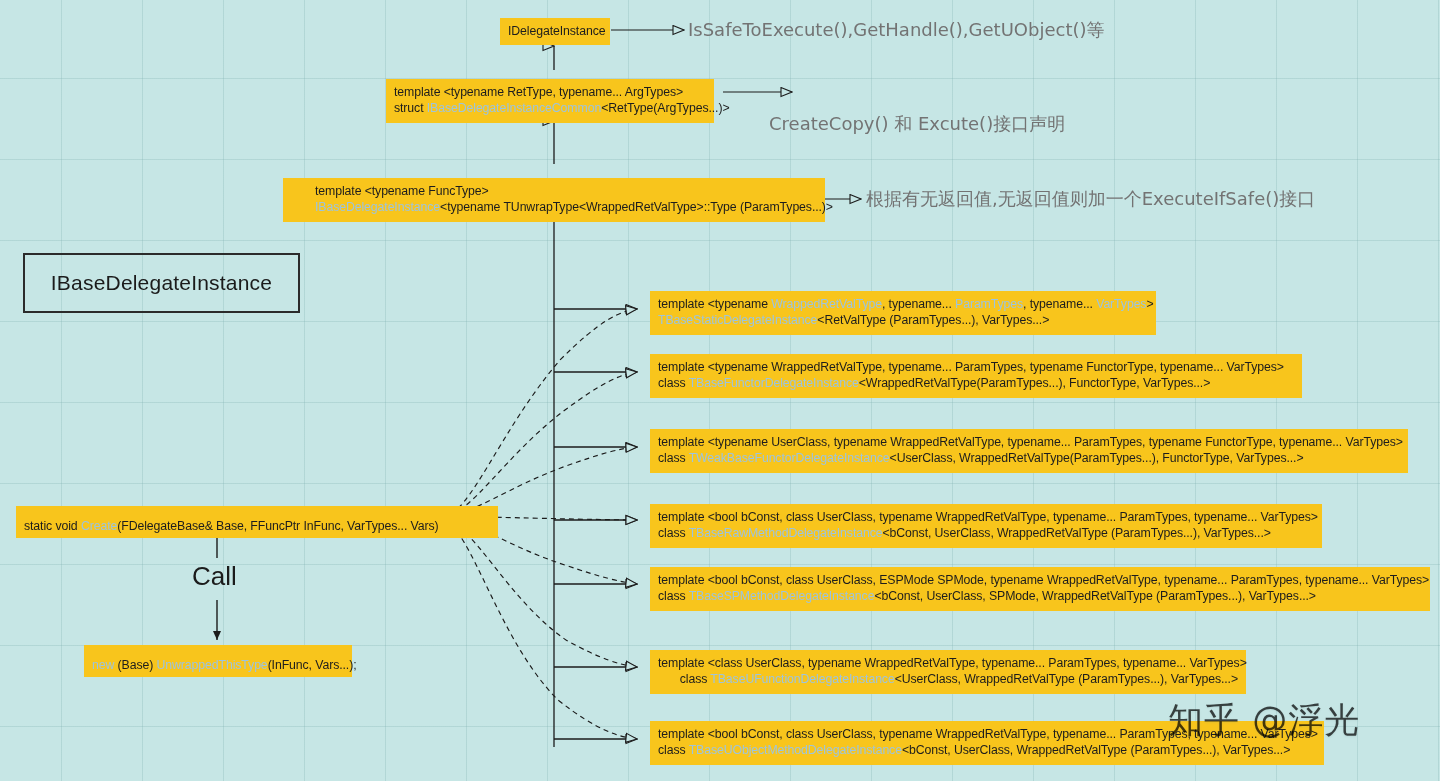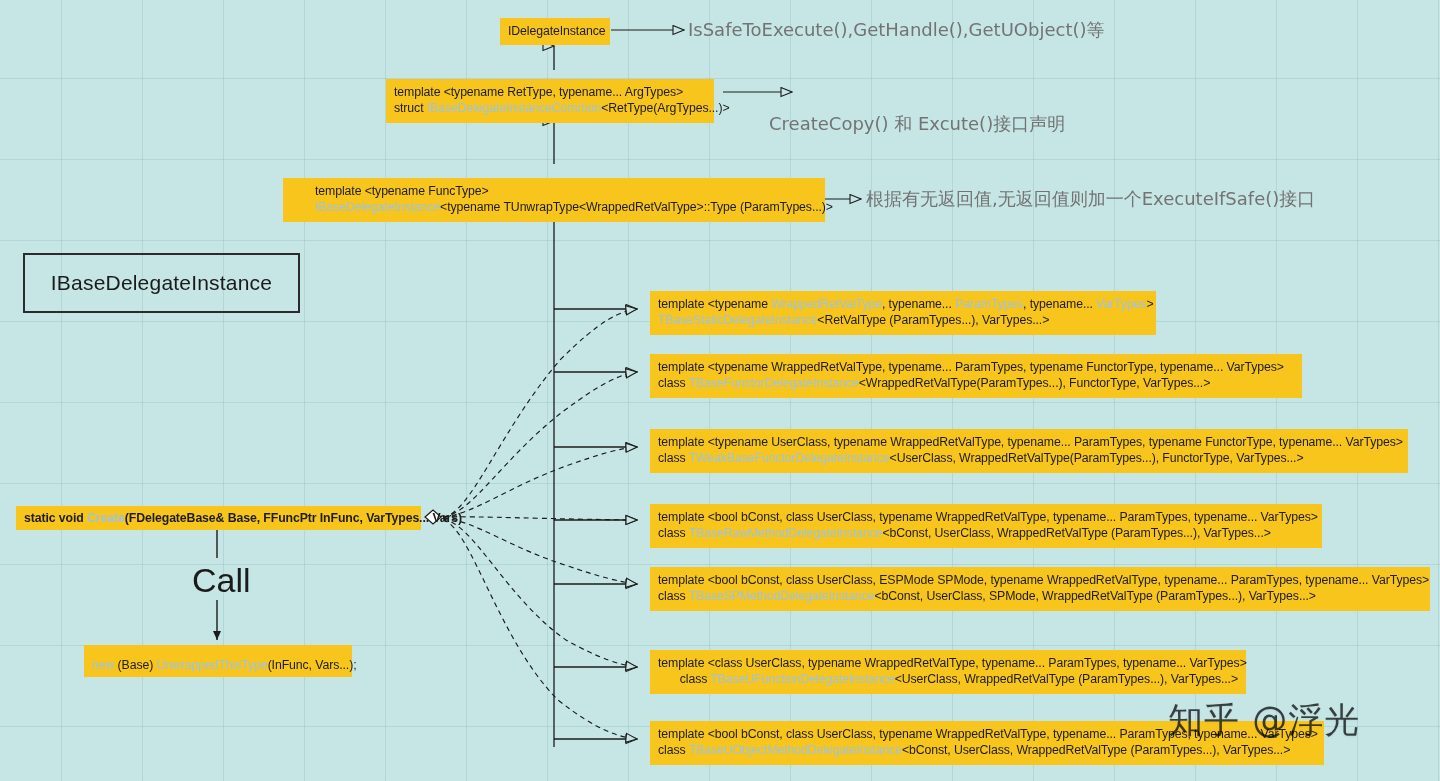--- a/index.html
+++ b/index.html
@@ -45,21 +45,21 @@
   .plain.cjk{font-family:"DejaVu Sans","Liberation Sans",sans-serif;}
 
   #title-box{
     position:absolute;left:23px;top:253px;width:273px;height:56px;
     border:2px solid #2b2b2b;background:transparent;
     display:flex;align-items:center;justify-content:center;
     font-size:21px;color:#1b1b1b;letter-spacing:0.2px;
   }
   #call-label{
     position:absolute;left:192px;top:561px;
-    font-size:34px;color:#1b1b1b;
+    font-size:26px;color:#1b1b1b;
   }
   #watermark{
     position:absolute;left:1168px;top:697px;
     font-size:35px;color:#000000;opacity:0.72;
     font-family:"DejaVu Sans","Liberation Sans",sans-serif;
     letter-spacing:1px;
     text-shadow:0 1px 2px rgba(120,150,150,0.25);
   }
 </style>
 </head>
@@ -140,21 +140,21 @@
 </div>
 
 <div class="plain cjk" style="left:688px;top:22px;">IsSafeToExecute(),GetHandle(),GetUObject()等</div>
 <div class="plain cjk" style="left:769px;top:84px;margin-top:32px;">CreateCopy() 和 Excute()接口声明</div>
 <div class="plain cjk" style="left:866px;top:191px;">根据有无返回值,无返回值则加一个ExecuteIfSafe()接口</div>
 
 <div id="title-box">
   <span>IBaseDelegateInstance</span>
 </div>
 
-<div class="node" style="left:16px;top:506px;width:405px;padding-top:4px;padding-bottom:4px;font-weight:bold;">
+<div class="node" style="left:16px;top:506px;width:482px;padding-top:12px;padding-bottom:4px;">
   <span class="ln"><span>static void </span><span class="cls">Create</span><span>(FDelegateBase&amp; Base, FFuncPtr InFunc, VarTypes... Vars)</span></span>
 </div>
 
 <div id="call-label">Call</div>
 
 <div class="node" style="left:84px;top:645px;width:268px;padding-top:12px;padding-bottom:4px;">
   <span class="ln"><span class="cls">new</span><span> (Base) </span><span class="cls">UnwrappedThisType</span><span>(InFunc, Vars...);</span></span>
 </div>
 
 <div id="derived-host">

